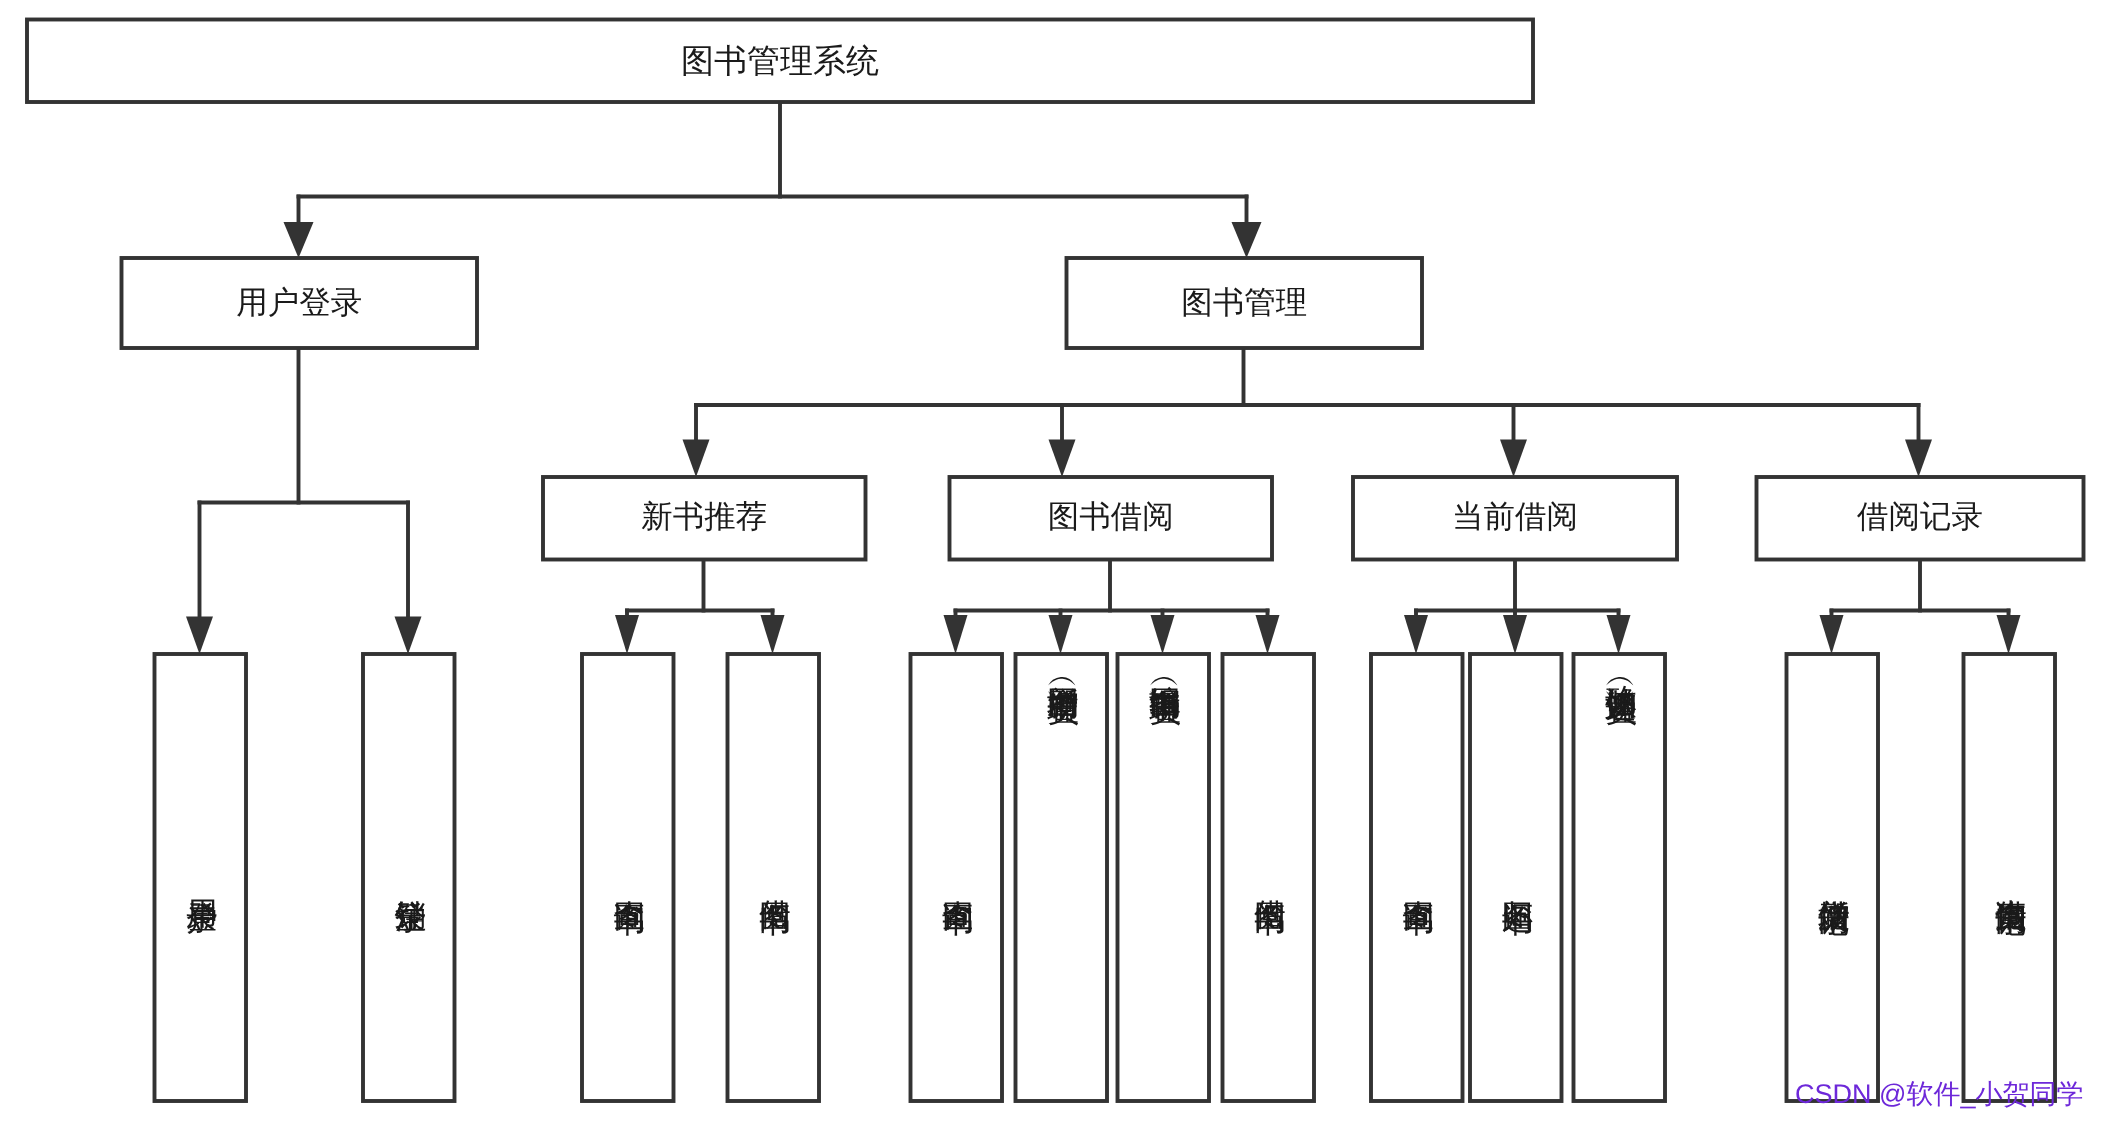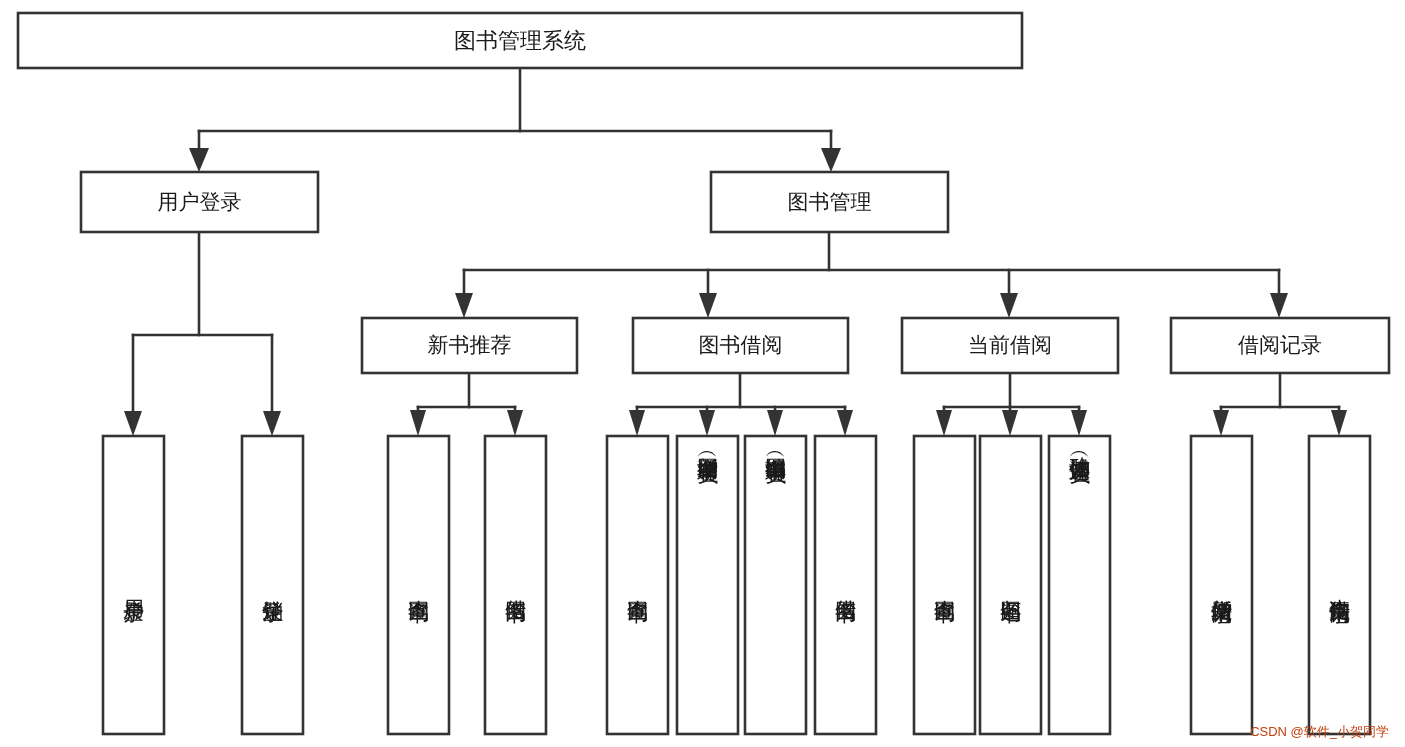--- a/index.html
+++ b/index.html
@@ -73,22 +73,22 @@
   .leaf-label.align-top {
     justify-content: flex-start;
     padding-top: 4px;
     box-sizing: border-box;
   }
   .watermark {
     position: absolute;
     right: 8px;
     bottom: 6px;
     font-family: "Liberation Sans", "DejaVu Sans", sans-serif;
-    font-size: 13px;
-    color: #c2410c;
+    font-size: 18px;
+    color: #6d28d9;
     white-space: nowrap;
     user-select: none;
   }
 </style>
 </head>
 <body>
 
 <div id="diagram-root">
 
   <svg class="flow" viewBox="0 0 1405 747" xmlns="http://www.w3.org/2000/svg">

